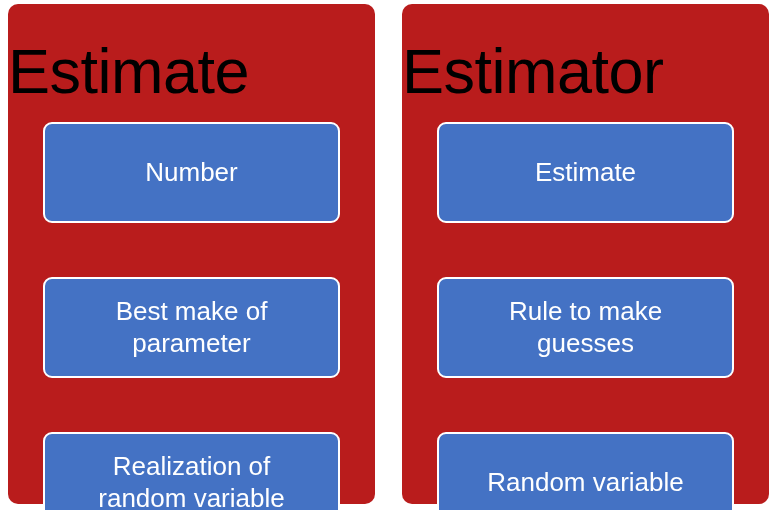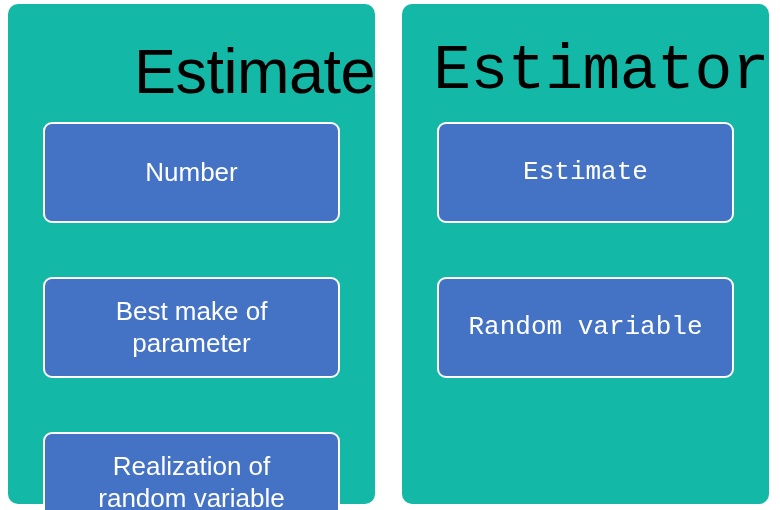--- a/index.html
+++ b/index.html
@@ -22,33 +22,32 @@
     flex-direction: row;
     align-items: flex-start;
     justify-content: flex-start;
     box-sizing: border-box;
     padding: 4px 0 0 8px;
   }
 
   .panel {
     width: 367px;
     height: 500px;
-    background: #14b8a6;
+    background: #b91c1c;
     border-radius: 10px;
     box-sizing: border-box;
     display: flex;
     flex-direction: column;
-    align-items: flex-end;
+    align-items: flex-start;
     padding: 0;
     position: relative;
   }
 
   .panel + .panel {
     margin-left: 27px;
-    font-family: Liberation Mono, monospace;
   }
 
   .panel-title {
     color: #000000;
     font-size: 63px;
     line-height: 1;
     font-weight: 400;
     letter-spacing: -0.5px;
     text-align: center;
     margin-top: 36px;
@@ -115,18 +114,22 @@
     </div>
   </div>
 
   <div class="panel">
     <div class="panel-title">Estimator</div>
     <div class="item-list">
       <div class="item-box">
         <span class="item-label">Estimate</span>
       </div>
       <div class="item-box">
+        <span class="item-label">Rule to make
+guesses</span>
+      </div>
+      <div class="item-box">
         <span class="item-label">Random variable</span>
       </div>
     </div>
   </div>
 
 </div>
 
 </body></html>

